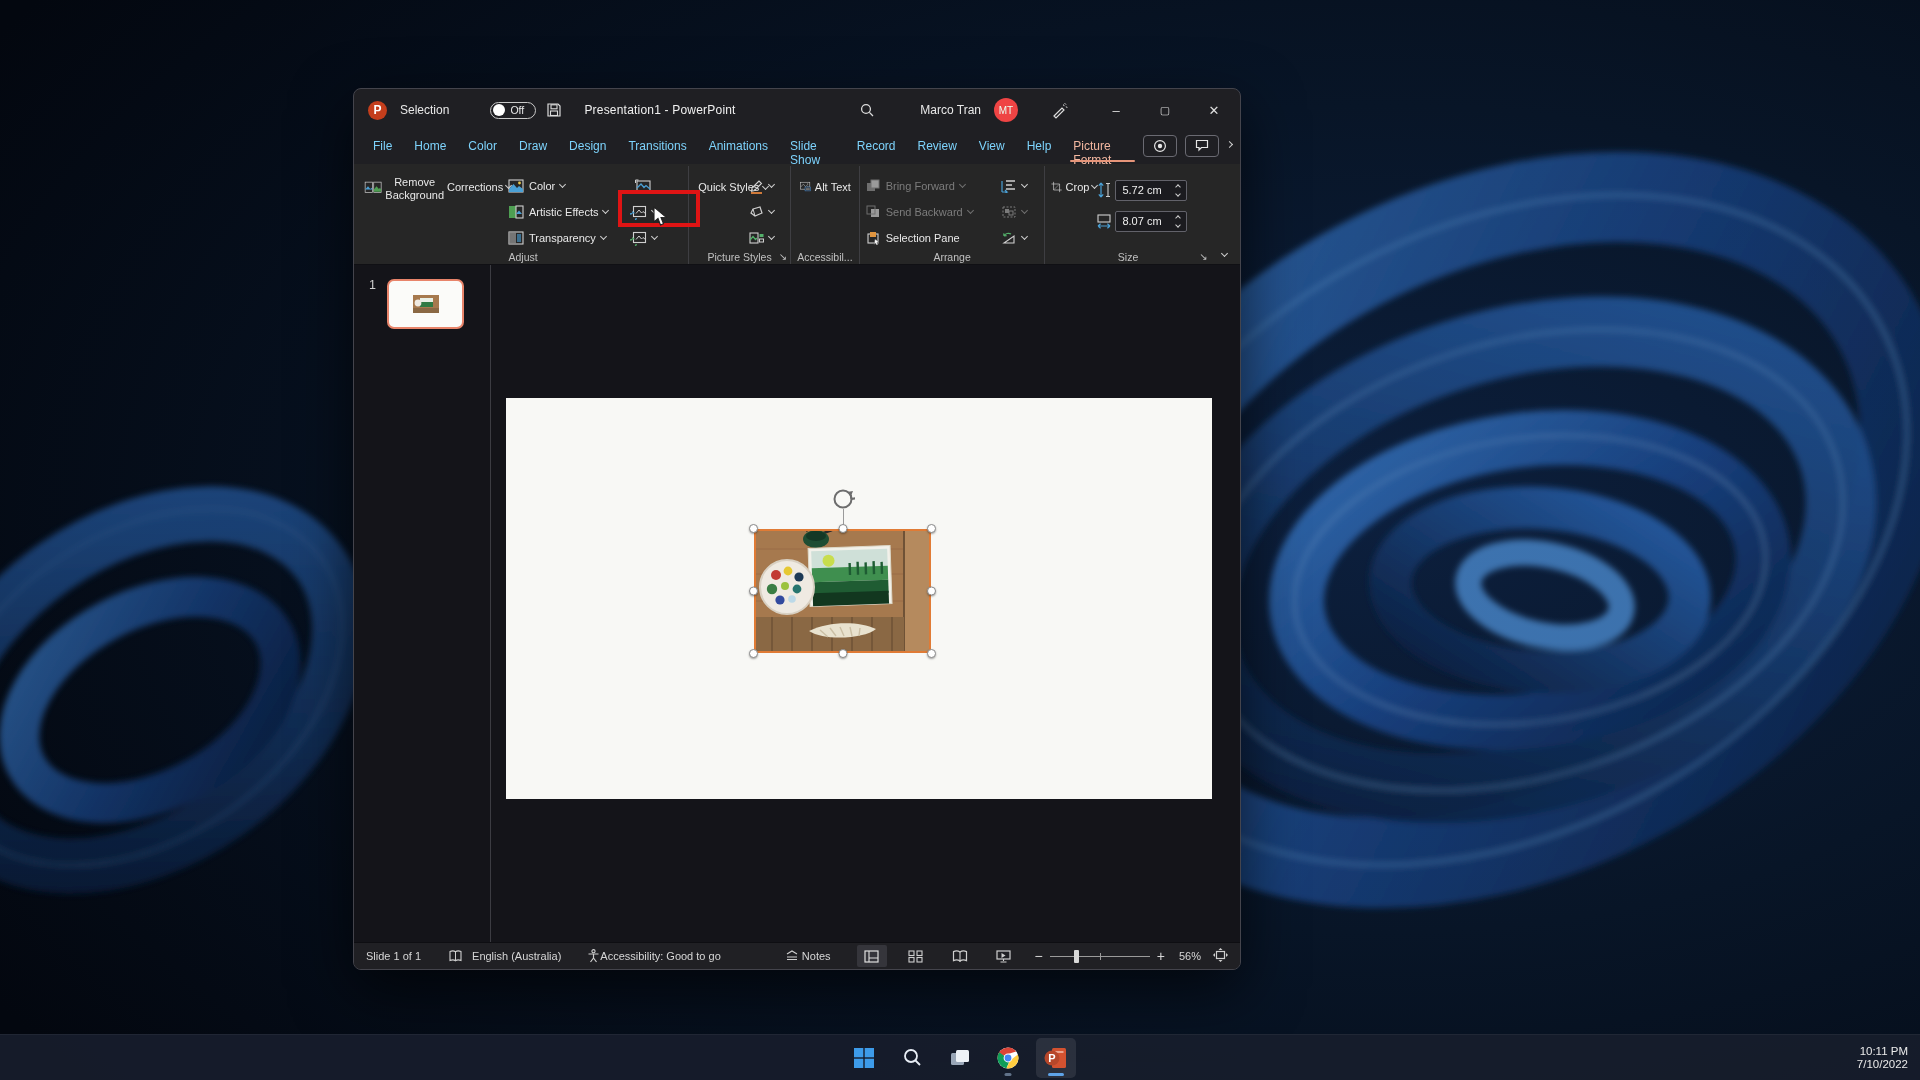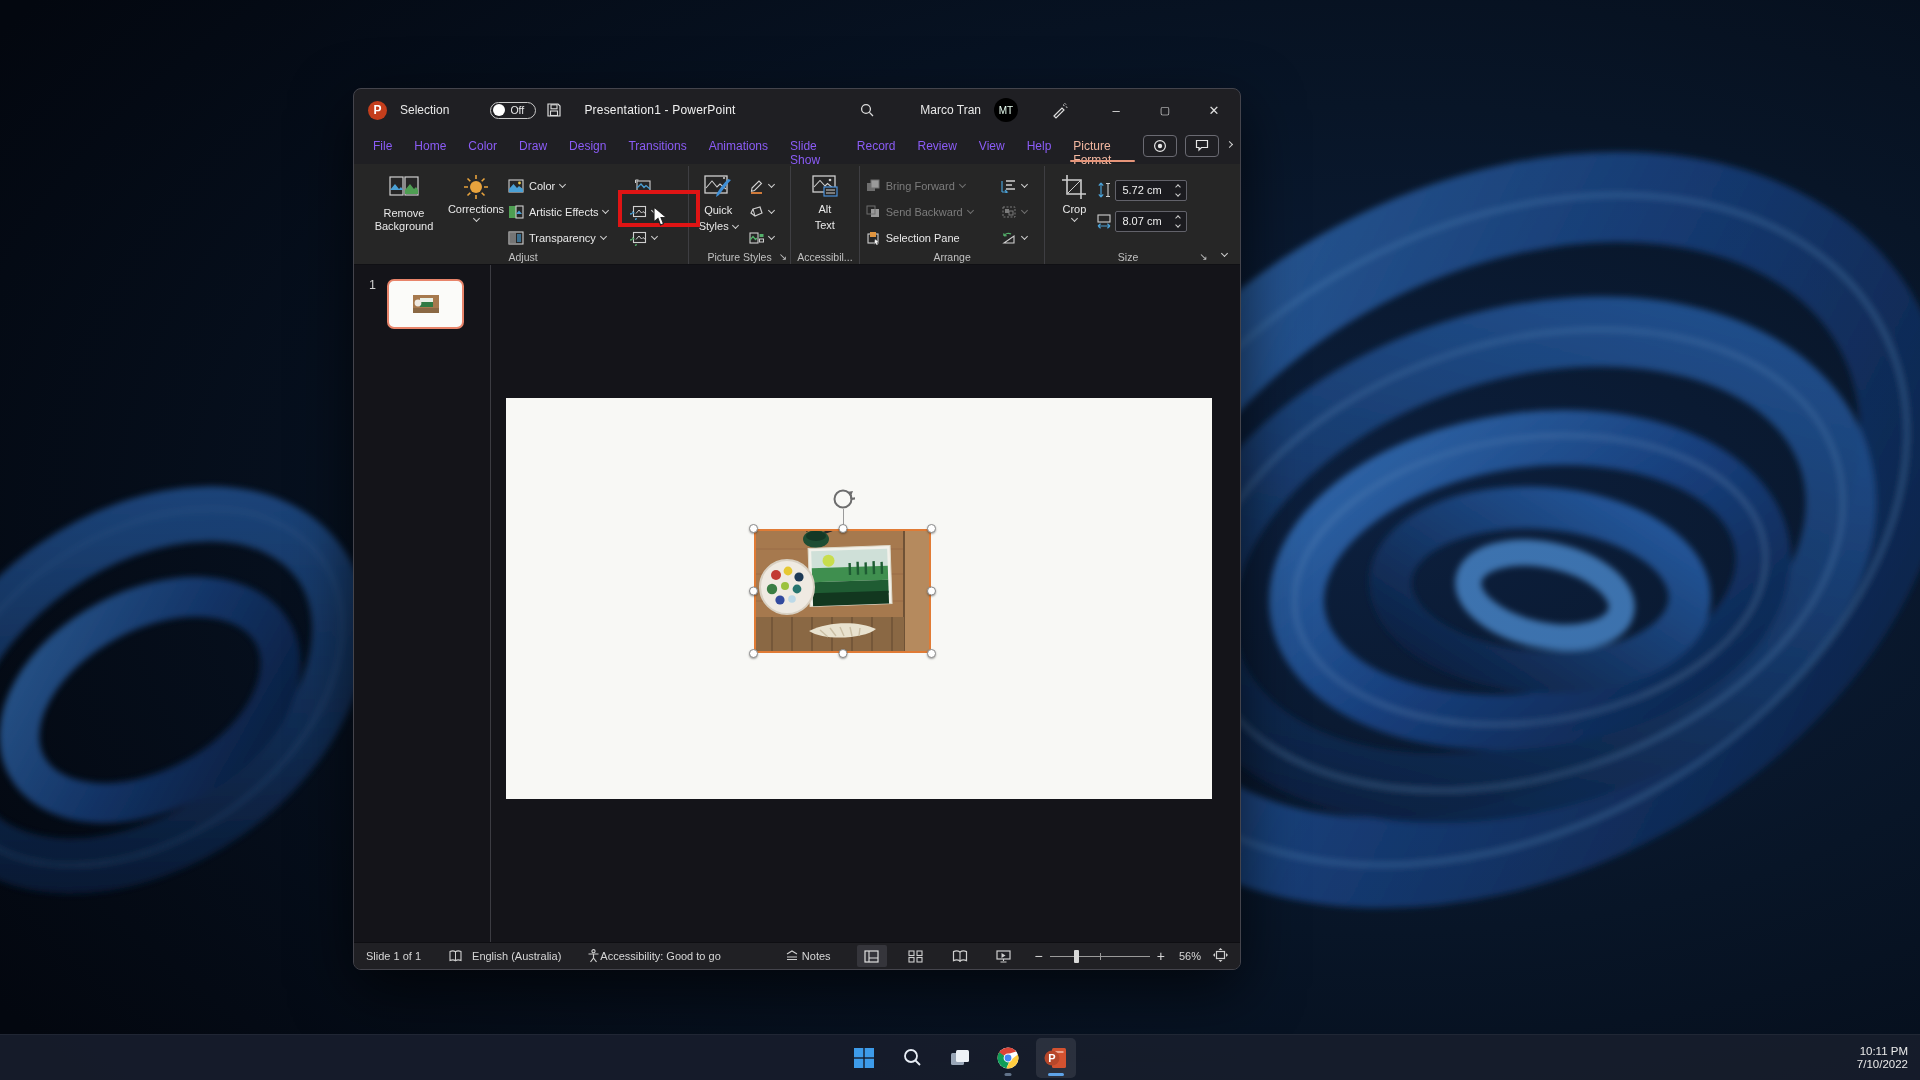--- a/index.html
+++ b/index.html
@@ -24,44 +24,44 @@
              align-items:center; justify-content:center; }
   .autosave { color:#e8e8e8; margin-left:4px; }
   .toggle { width:46px; height:17px; border:1px solid #c9c9c9; border-radius:9px;
             display:flex; align-items:center; gap:5px; padding:0 5px 0 2px;margin-left:32px; }
   .knob { width:12px; height:12px; border-radius:50%; background:#fff; }
   .toggle-state { font-size:10.5px; color:#e8e8e8; }
   .tb-ic { width:18px; height:18px; display:flex; align-items:center; justify-content:center; }
   .win-title { margin-left:12px; color:#f0f0f0; letter-spacing:.2px; }
   .tb-spacer { flex:1; }
   .username { color:#e8e8e8; margin-right:4px; }
-  .avatar { width:24px; height:24px; border-radius:50%; background:#000000; color:#eafff2;
+  .avatar { width:24px; height:24px; border-radius:50%; background:#ef4444; color:#eafff2;
             font-size:10px; display:flex; align-items:center; justify-content:center; }
   .caption-btn { width:40px; height:30px; display:flex; align-items:center;
                  justify-content:center; color:#dedede; font-size:13px; }
 
   
   .tabrow { height:33px; display:flex; align-items:stretch; padding:0 8px 0 8px;
             flex:0 0 auto; position:relative; }
-  .tab { padding:8px 11px 0; font-size:12px; color:#8b5cf6; position:relative; }
+  .tab { padding:8px 11px 0; font-size:12px; color:#7dd3fc; position:relative; }
   .tab.active { color:#f3b7a0; }
   .tab.active::after { content:""; position:absolute; left:8px; right:8px; bottom:2px;
                        height:2px; background:#e69579; border-radius:1px; }
   .tabrow-right { margin-left:auto; display:flex; align-items:center; gap:8px; padding-bottom:4px; }
   .pill-btn { height:22px; border:1px solid #6a6a72; border-radius:4px; display:flex;
               align-items:center; justify-content:center; padding:0 9px; color:#e6e6e6; }
 
   
   .ribbon { height:101px; background:#262626; border-bottom:1px solid #101014;
             display:flex; padding:2px 2px 0 4px; position:relative; flex:0 0 auto; }
   .group { position:relative; display:flex; align-items:flex-start; padding:3px 6px 15px 6px; }
   .group + .group { border-left:1px solid #3e3e42; }
   .group-label { position:absolute; bottom:1px; left:0; right:0; text-align:center;
                  font-size:10.5px; color:#c0c0c0; white-space:nowrap; }
-  .bigbtn { display:flex; flex-direction:column; align-items:center; gap:3px;
+  .bigbtn { display:flex; flex-direction:row; align-items:center; gap:3px;
             font-size:11px; color:#e8e8e8; padding-top:5px; text-align:center; line-height:13px; }
   .rowcol { display:flex; flex-direction:column; gap:6px; padding-top:7px; }
   .rowbtn { display:flex; align-items:center; gap:5px; height:20px; font-size:11px;
             color:#e8e8e8; white-space:nowrap; }
   .rowbtn.disabled { color:#7c7c7c; }
   .chev { width:5px; height:5px; border-right:1.4px solid #cfcfcf; border-bottom:1.4px solid #cfcfcf;
           transform:rotate(45deg); margin-top:-3px; flex:0 0 auto; }
   .chev.dis { border-color:#707070; }
   .launcher { position:absolute; right:3px; bottom:2px; font-size:10px; color:#bdbdbd; }
   .dim-row { display:flex; align-items:center; gap:4px; height:22px; }

